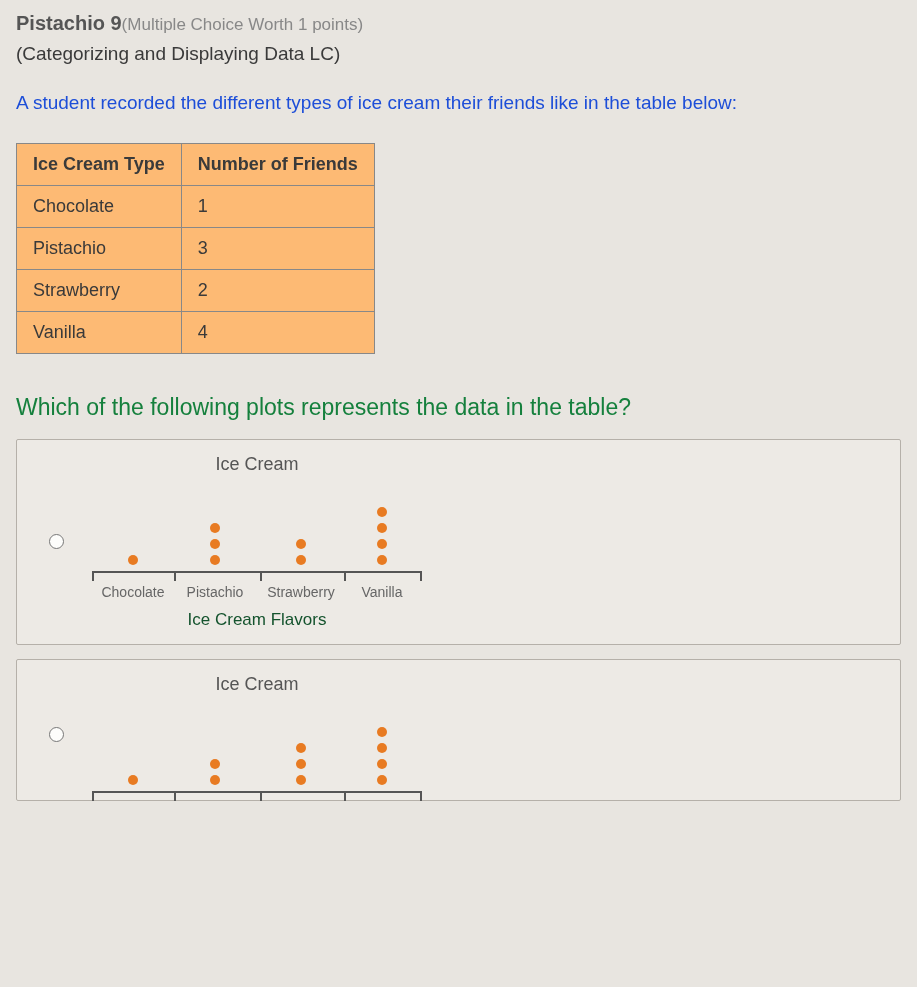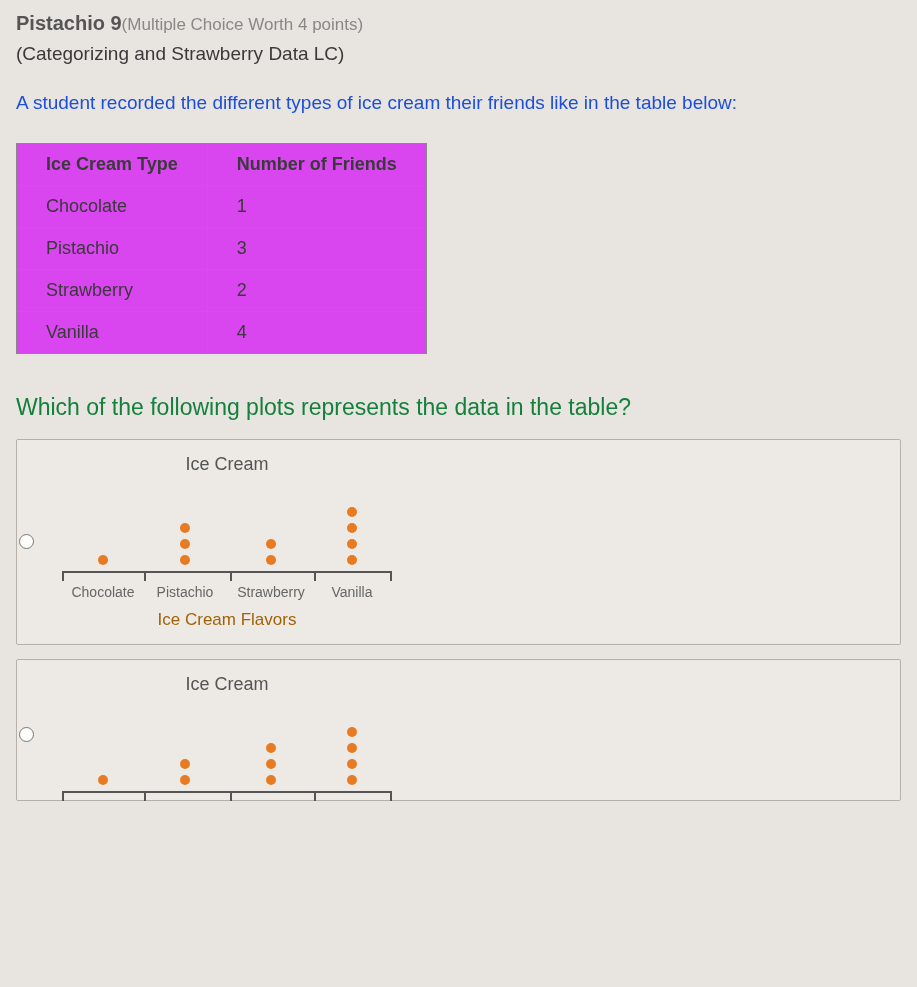--- a/index.html
+++ b/index.html
@@ -15,35 +15,35 @@
   .q-num { font-weight: bold; font-size: 20px; color: #555; }
   .q-worth { font-size: 17px; color: #888; }
   .category { font-size: 19px; color: #3a3a3a; margin-bottom: 24px; }
   .prompt { font-size: 19px; color: #1d4ed8; margin-bottom: 26px; line-height: 1.45; }
   .table {
     border-collapse: collapse;
     margin-bottom: 40px;
   }
   .table th, .table td {
     border: 1px solid #888;
-    padding: 10px 29px;
+    padding: 10px 16px;
     text-align: left;
     font-size: 18px;
     color: #3a3a3a;
-    background: #d946ef;
+    background: #fdba74;
   }
   .table th { font-weight: bold; }
   .sub-prompt { font-size: 23px; color: #15803d; margin-bottom: 18px; }
   .option {
     border: 1px solid #b5b0a9;
     background: #edeae5;
     margin-bottom: 14px;
     display: flex;
     align-items: center;
-    padding: 14px 10px 14px 2px;
+    padding: 14px 10px 14px 32px;
     border-radius: 2px;
   }
   .radio {
     width: 15px; height: 15px;
     border: 1.5px solid #777;
     border-radius: 50%;
     background: #fdfdfb;
     flex-shrink: 0;
     margin-right: 28px;
   }
@@ -82,33 +82,33 @@
   .cat-labels {
     display: flex;
     font-size: 14px;
     color: #666;
     margin-top: 8px;
   }
   .cat-labels span { text-align: center; }
   .x-label {
     text-align: center;
     font-size: 17px;
-    color: #a16207;
+    color: #14532d;
     margin-top: 10px;
   }
   .option2 { padding-bottom: 4px; }
 </style>
 </head>
 <body>
 
 <div class="question-header">
-  <span class="q-label">Pistachio </span><span class="q-num">9</span><span class="q-worth">(Multiple Choice Worth 4 points)</span>
+  <span class="q-label">Pistachio </span><span class="q-num">9</span><span class="q-worth">(Multiple Choice Worth 1 points)</span>
 </div>
 
-<div class="category">(Categorizing and Strawberry Data LC)</div>
+<div class="category">(Categorizing and Displaying Data LC)</div>
 
 <div class="prompt">A student recorded the different types of ice cream their friends like in the table below:</div>
 
 <table class="table">
   <tbody>
       <tr>
     <th>Ice Cream Type</th>
     <th>Number of Friends</th>
   </tr>
   <tr>

